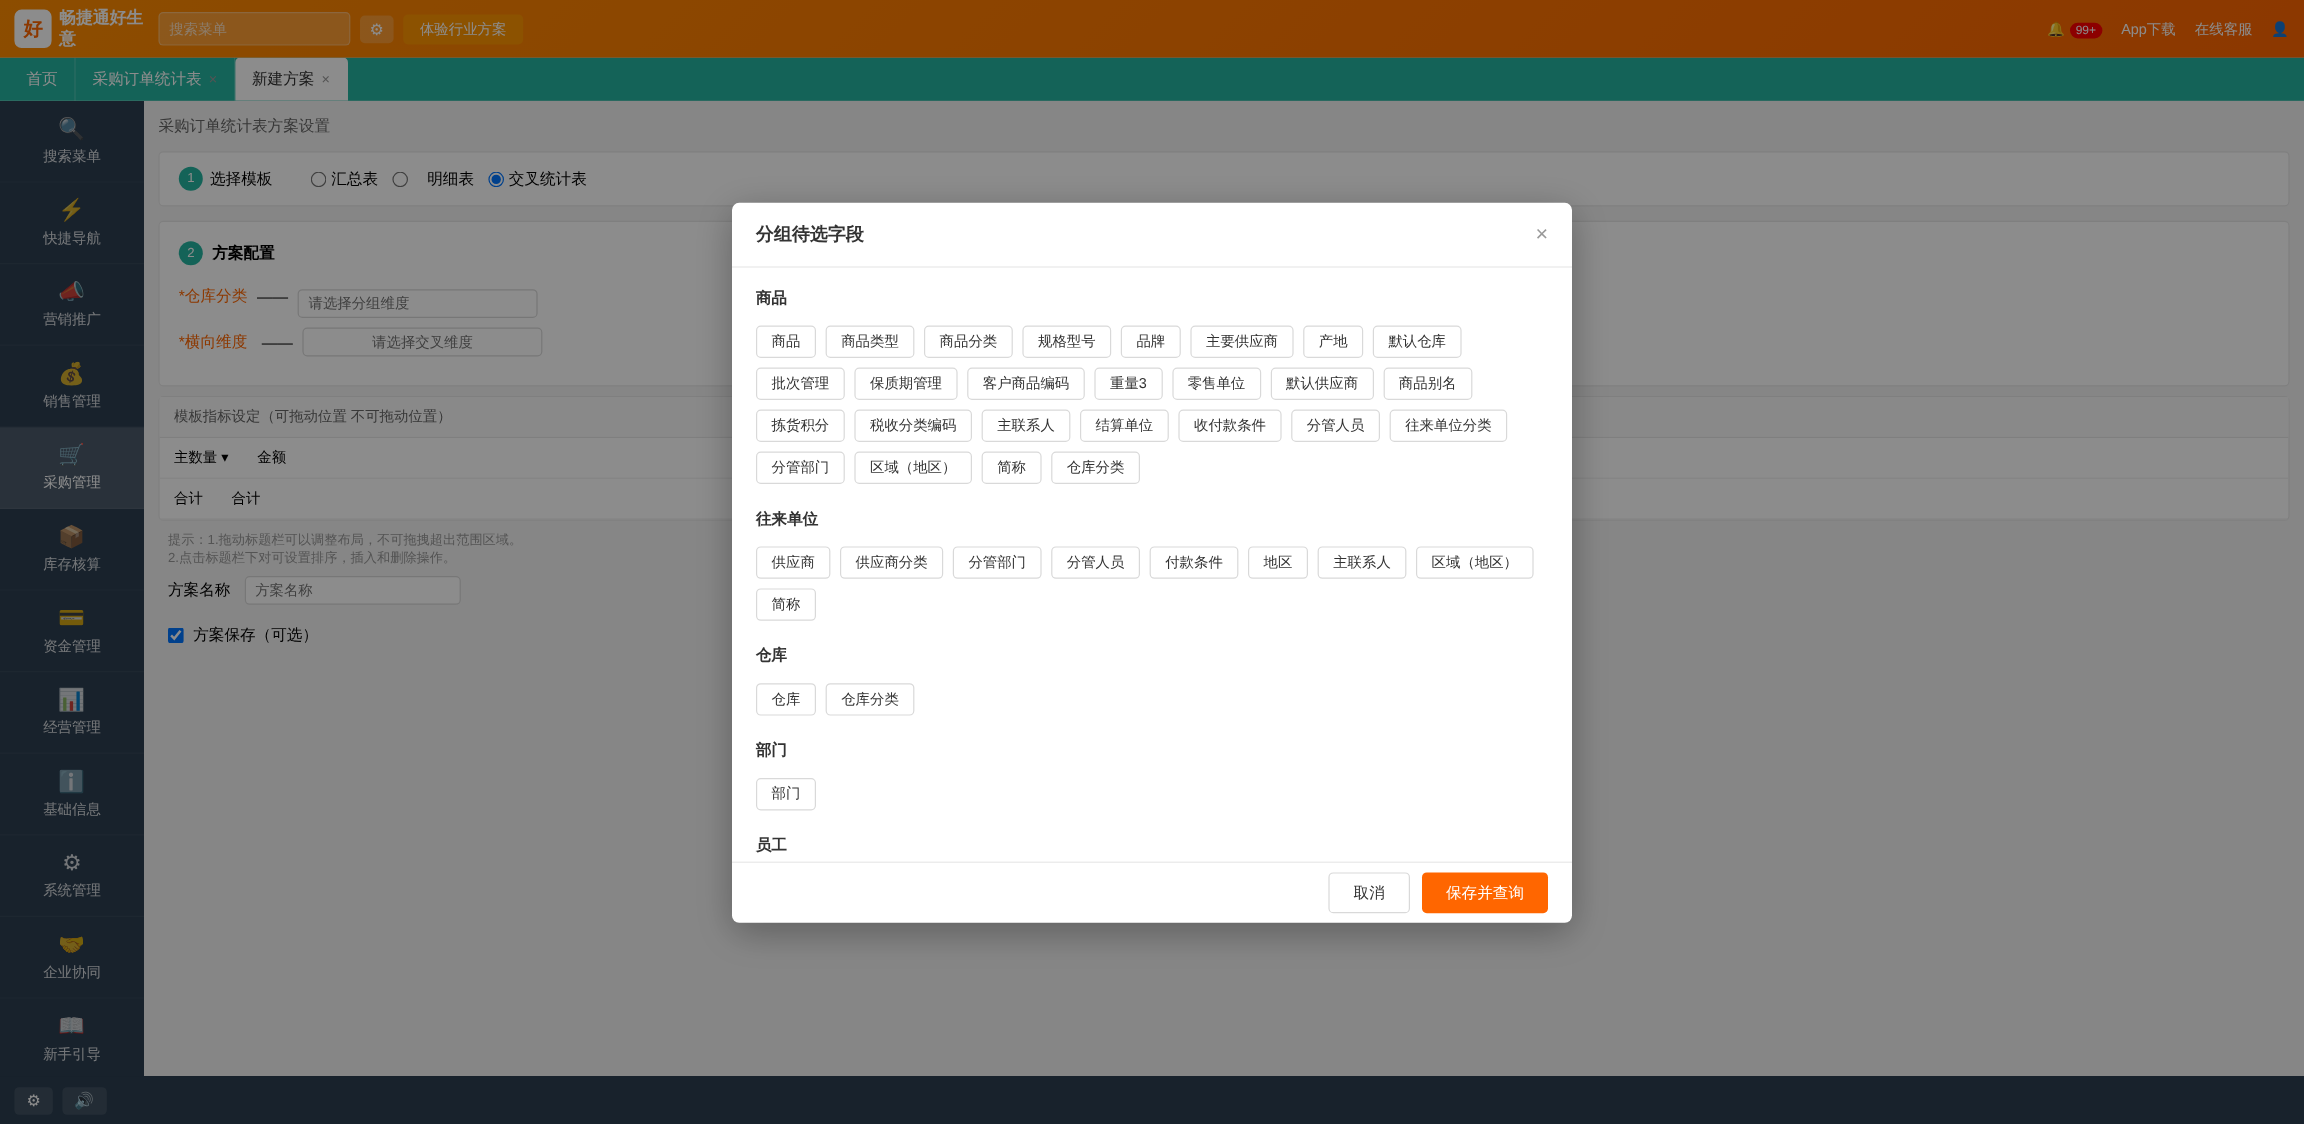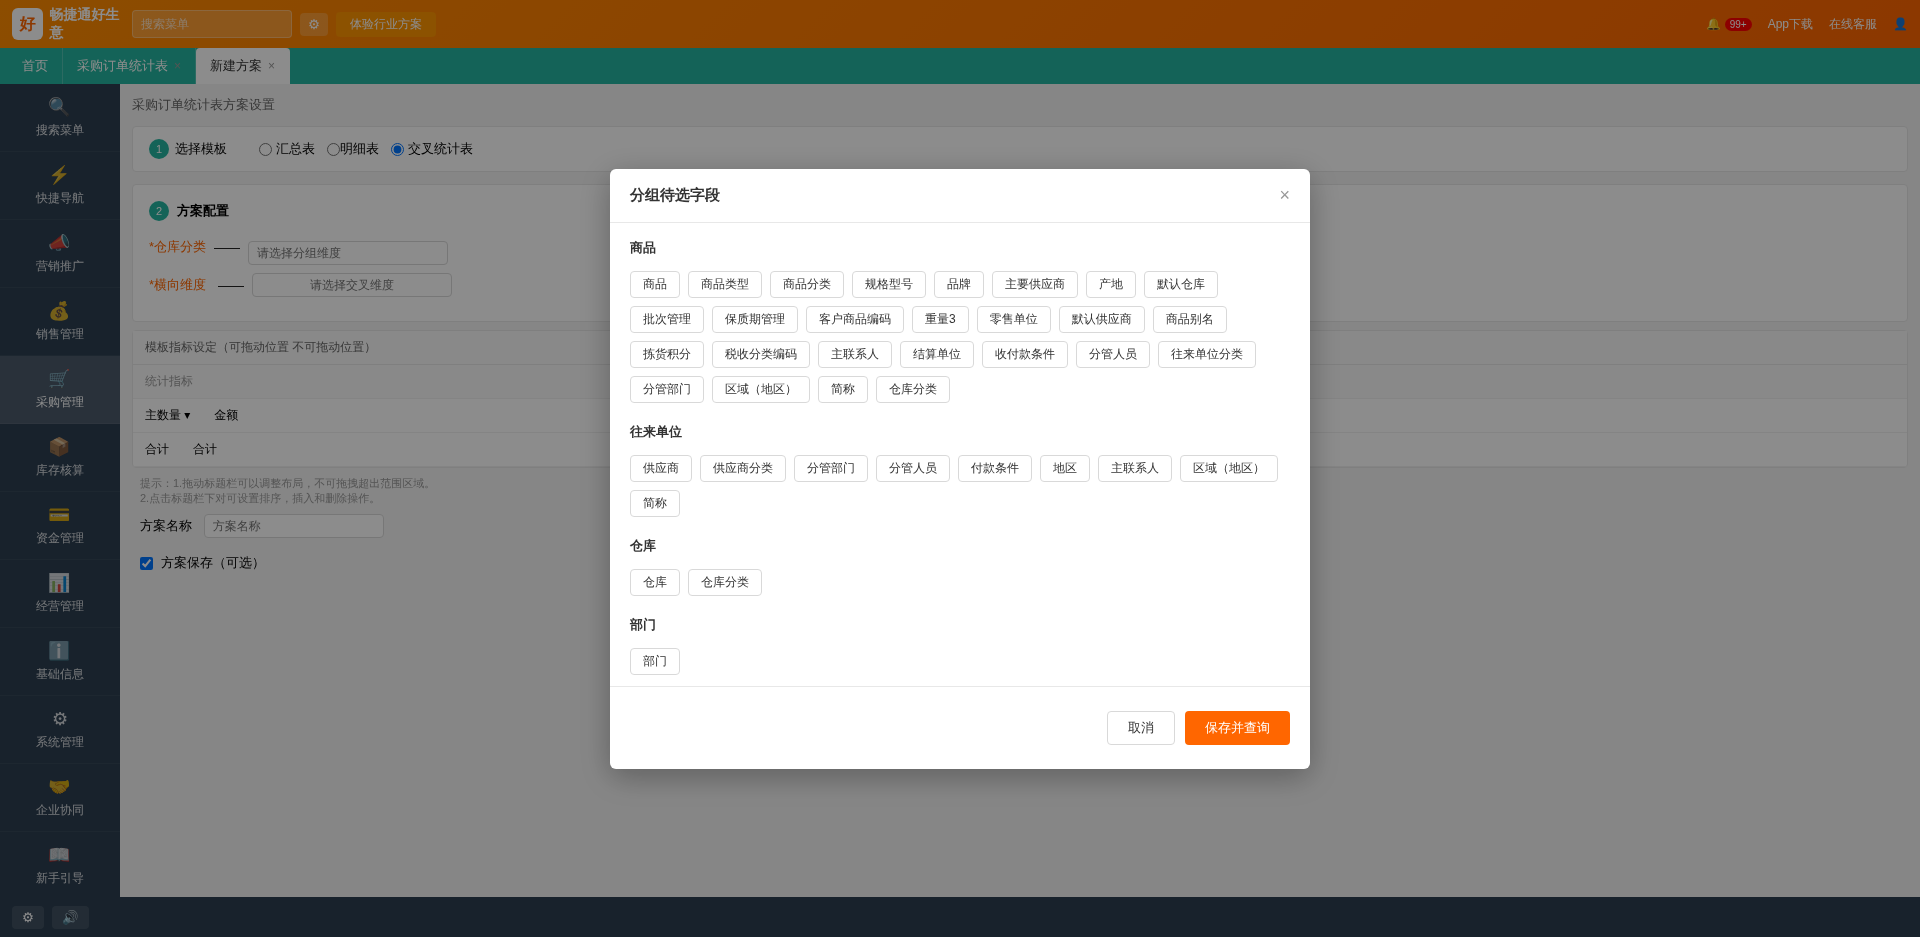--- a/index.html
+++ b/index.html
@@ -144,21 +144,21 @@
       border-radius: 4px;
       padding: 4px 12px;
       font-size: 12px;
       color: #333;
       cursor: pointer;
       background: white;
     }
 
     
     .modal-footer {
-      padding: 24px 20px;
+      padding: 8px 20px;
       border-top: 1px solid #e8e8e8;
       display: flex; justify-content: flex-end; gap: 10px;
       flex-shrink: 0;
     }
     .btn-cancel {
       padding: 7px 20px; border: 1px solid #d9d9d9; border-radius: 4px;
       background: white; cursor: pointer; font-size: 13px; color: #333;
     }
     .btn-save {
       padding: 7px 20px; border: none; border-radius: 4px;
@@ -304,21 +304,21 @@
     <div class="step-bar">
       <div class="step">
         <div class="step-num">1</div>
         <span>选择模板</span>
       </div>
       <span style="margin-left:12px; display:flex; gap:12px; align-items:center;">
         <label style="display:flex;align-items:center;gap:4px;">
             <input type="radio" style=""> 
             <span>汇总表</span>
           </label>
-        <label style="display:flex;align-items:center;gap:0;">
+        <label style="display:flex;align-items:center;gap:16px;">
             <input type="radio" style=""> 
             <span>明细表</span>
           </label>
         <label style="display:flex;align-items:center;gap:4px;">
             <input type="radio" checked="" style=""> 
             <span>交叉统计表</span>
           </label>
       </span>
     </div>
 
@@ -336,21 +336,20 @@
         <span style="color:#ff6600;">*横向维度</span>
         <span style="margin-left:4px;">——</span>
         <input class="form-input" placeholder="请选择交叉维度" style="width: 200px; text-align: center;">
       </div>
     </div>
 
     <div class="table-area">
       <div class="table-header">
         <span>模板指标设定（可拖动位置 不可拖动位置）</span>
       </div>
-      <div style="padding:8px 12px;font-size:12px;color:#999;background:#fafafa;border-bottom:1px solid #f0f0f0;">统计指标</div>
       <div class="table-row">
         <span style="margin-right:24px;">主数量 ▾</span>
         <span>金额</span>
       </div>
       <div class="table-row">
         <span style="margin-right:24px;">合计</span>
         <span>合计</span>
       </div>
     </div>
 

